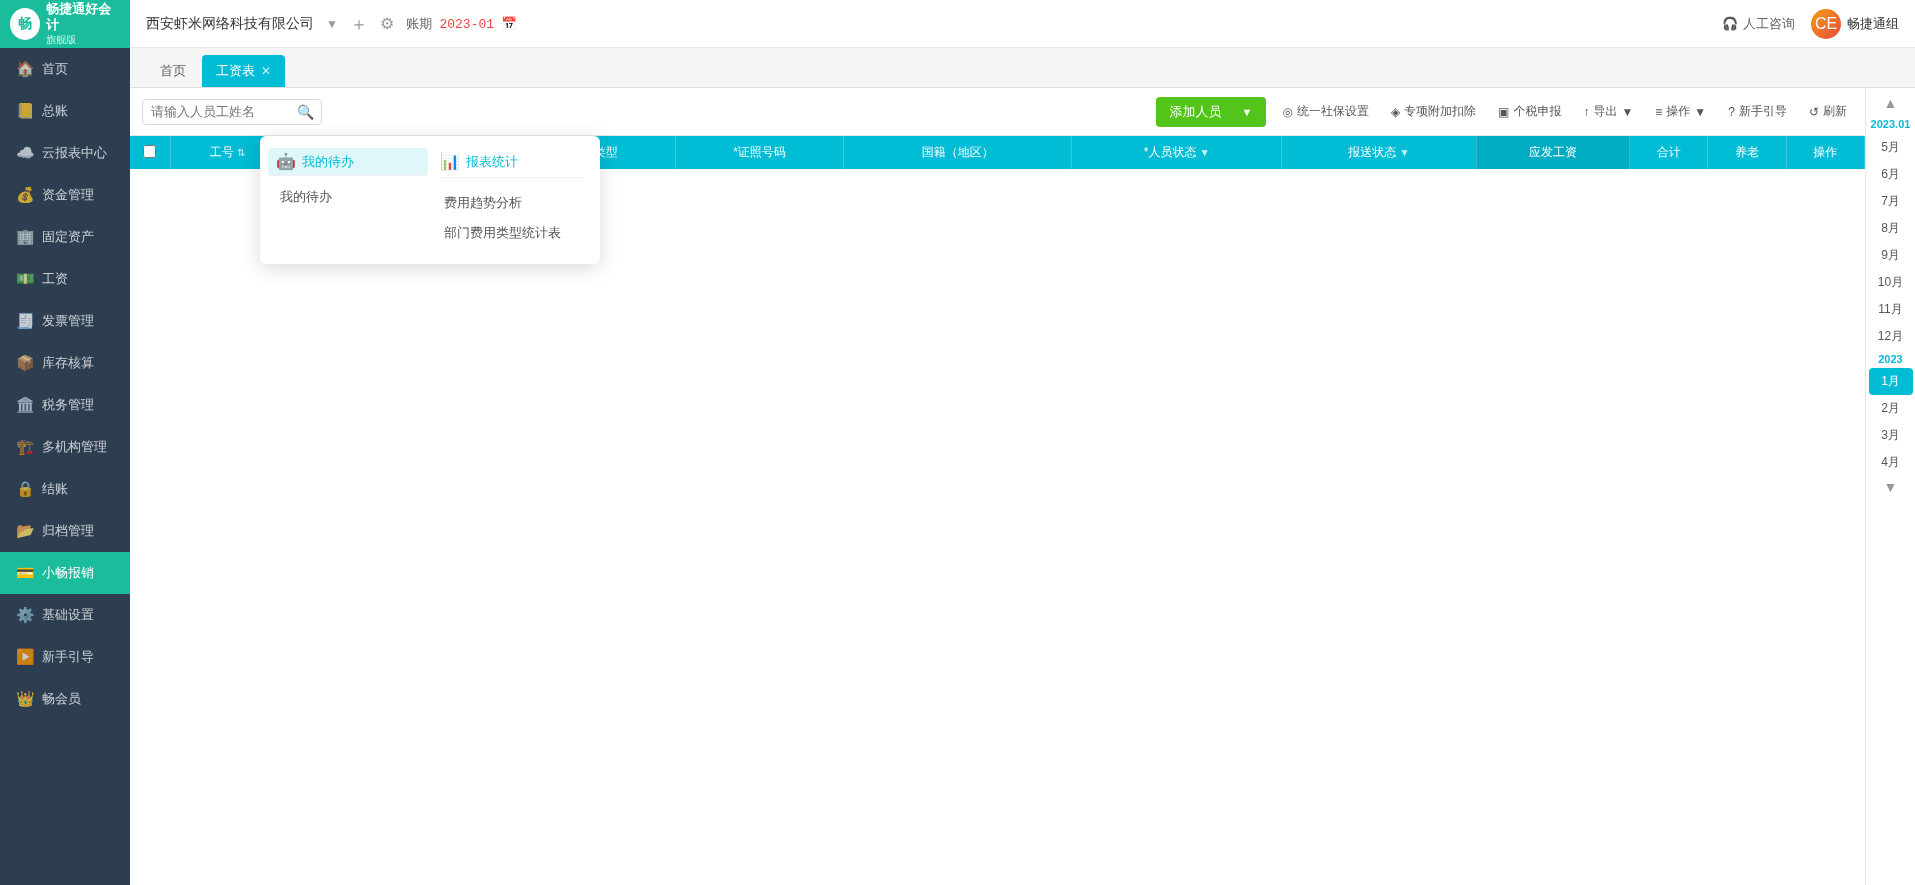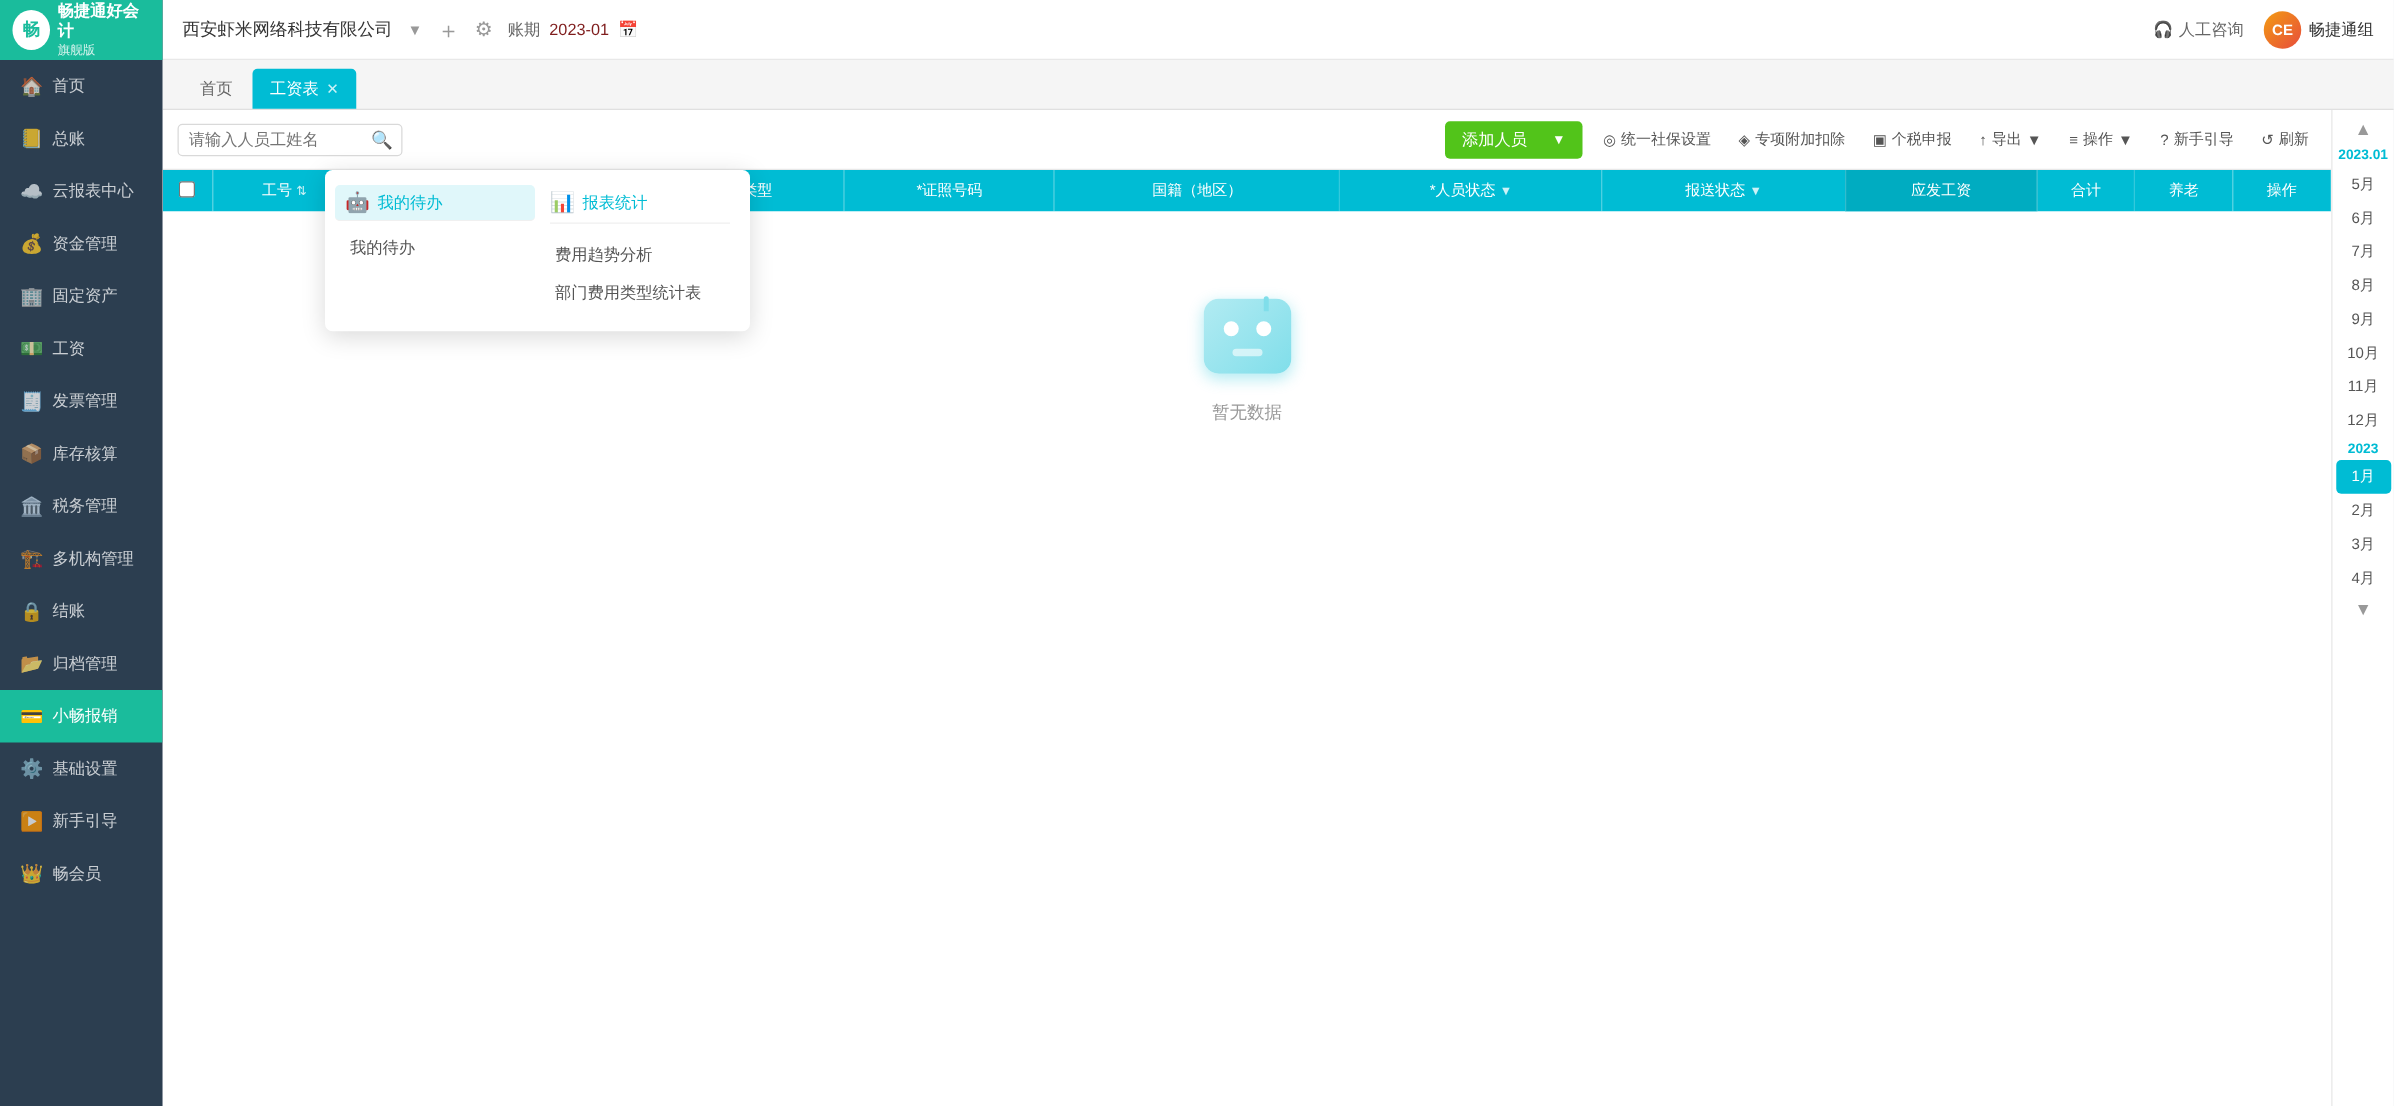--- a/index.html
+++ b/index.html
@@ -67,42 +67,42 @@
     }
     .company-name {
       font-size: 14px;
       color: #333;
       font-weight: 500;
     }
     .company-arrow { color: #999; font-size: 12px; }
     .topbar-add { color: #999; font-size: 18px; cursor: pointer; }
     .topbar-gear { color: #999; font-size: 16px; cursor: pointer; }
     .topbar-period { font-size: 13px; color: #666; }
-    .topbar-period-val { color: #7f1d1d; font-weight: 500; }
+    .topbar-period-val { color: #ef4444; font-weight: 500; font-family: Liberation Mono, monospace; }
     .topbar-cal { color: #999; cursor: pointer; }
     .topbar-right {
       margin-left: auto;
       display: flex;
       align-items: center;
       gap: 16px;
     }
     .topbar-service {
       display: flex; align-items: center; gap: 4px;
       font-size: 13px; color: #666; cursor: pointer;
     }
     .topbar-user {
       display: flex; align-items: center; gap: 6px;
       font-size: 13px; color: #333; cursor: pointer;
     }
     .user-avatar {
       width: 30px; height: 30px;
       border-radius: 50%;
       background: linear-gradient(135deg, #f39c12, #e74c3c);
       display: flex; align-items: center; justify-content: center;
-      font-size: 12px; color: #fff; font-weight: bold;
+      font-size: 16px; color: #fff; font-weight: normal;
     }
 
     
     .tabbar {
       height: 40px;
       background: #f5f5f5;
       border-bottom: 1px solid #e0e0e0;
       display: flex;
       align-items: flex-end;
       padding: 0 16px;
@@ -542,31 +542,20 @@
               <th colspan="4" class="group-header">应发工资</th>
               <th>合计</th>
               <th>养老</th>
               <th>操作</th>
             </tr>
           </thead>
           <tbody>
           </tbody>
         </table>
 
-        <div class="empty-state">
-          <div class="empty-icon">
-            <div class="robot-body">
-              <div class="robot-antenna"></div>
-              <div class="robot-eye-left"></div>
-              <div class="robot-eye-right"></div>
-              <div class="robot-mouth"></div>
-            </div>
-          </div>
-          <span>暂无数据</span>
-        </div>
       </div>
     </div>
 
     <div class="month-panel" id="month-panel">
       <div class="month-nav-btn">▲</div>
       <div class="month-panel-header">2023.01</div>
     <div class="month-item">5月</div>
         <div class="month-item">6月</div>
         <div class="month-item">7月</div>
         <div class="month-item">8月</div>

